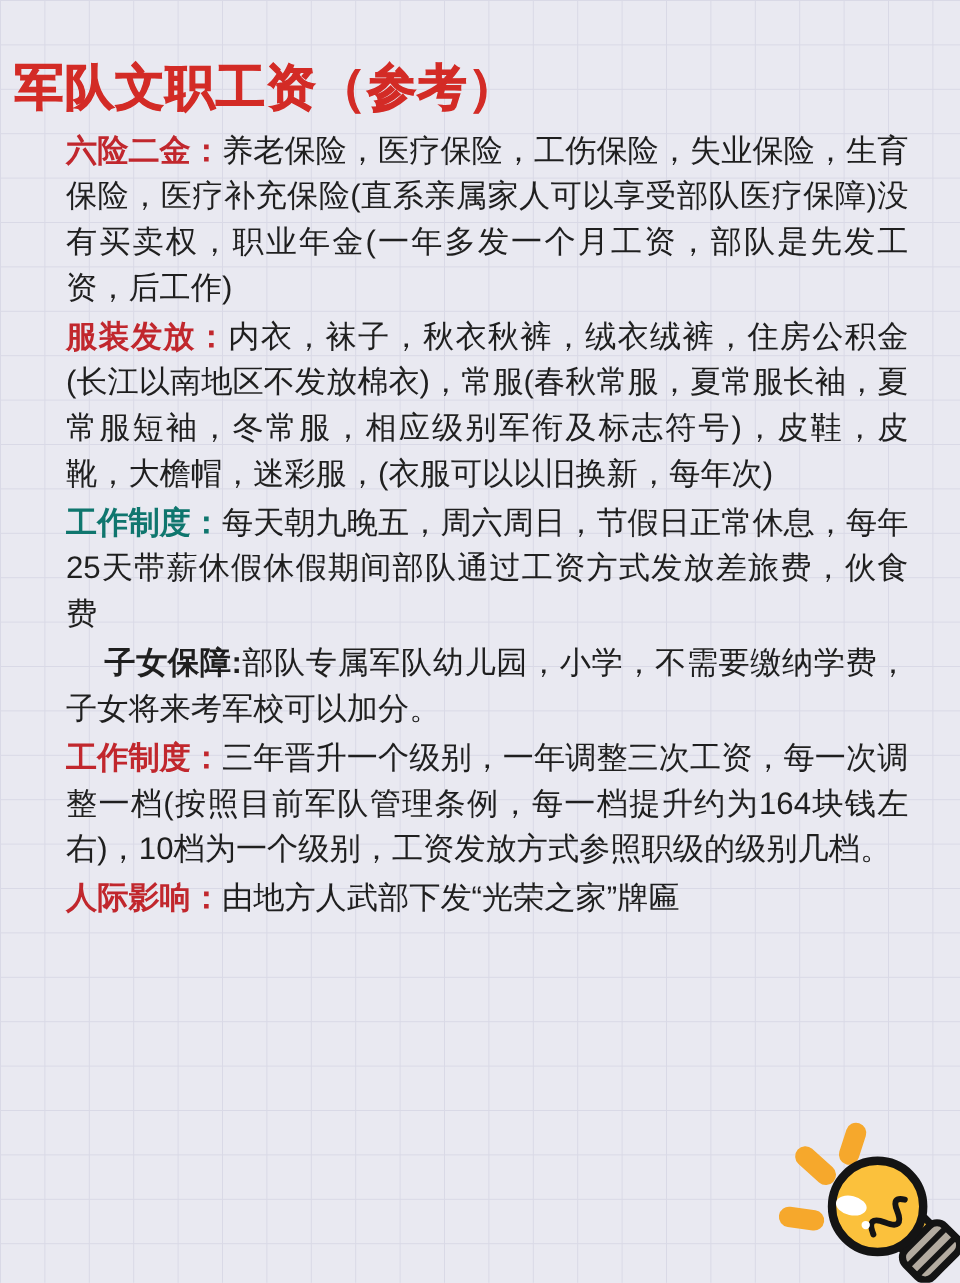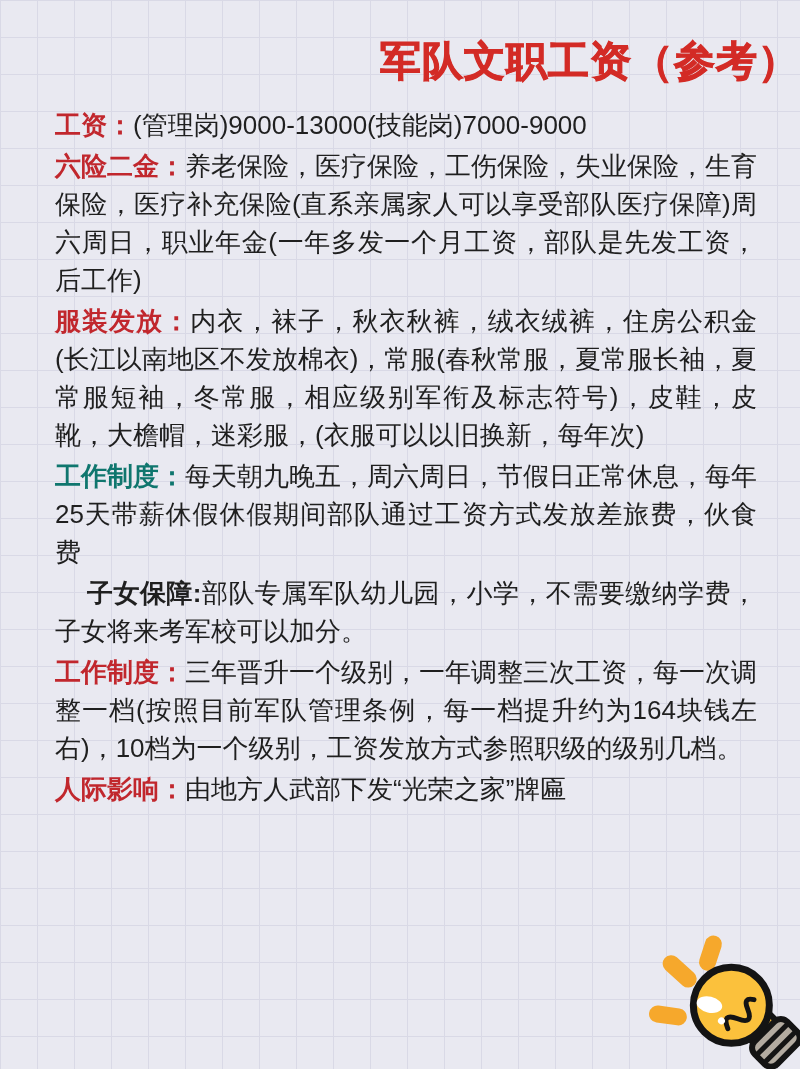--- a/index.html
+++ b/index.html
@@ -9,23 +9,23 @@
     position: relative;
     overflow: hidden;
     background-color: #e9e9f1;
     background-image:
       linear-gradient(to right, #d9d9e6 1px, transparent 1px),
       linear-gradient(to bottom, #d9d9e6 1px, transparent 1px);
     background-size: 37px 37px;
     font-family: "Liberation Sans", "DejaVu Sans", sans-serif;
   }
   .page-title {
-    margin: 0;
+    margin: 12px;
     padding-top: 34px;
-    text-align: right;
+    text-align: left;
     font-size: 41px;
     font-weight: 700;
     letter-spacing: 1px;
     -webkit-text-stroke: 1px currentColor;
   }
   .content {
     position: absolute;
     left: 55px;
     top: 106px;
     width: 702px;
@@ -49,23 +49,22 @@
     height: 150px;
   }
 </style>
 </head>
 <body>
 
 <h1 class="page-title" style="color: rgb(211, 43, 38);">军队文职工资（参考）</h1>
 
 <div class="content">
 
-  <p class="section"><span class="label" style="color: rgb(193, 39, 45);">工资：</span><span>(管理岗)9000-13000(技能岗)7000-9000</span></p>
 
-  <p class="section"><span class="label" style="color: rgb(193, 39, 45);">六险二金：</span><span>养老保险，医疗保险，工伤保险，失业保险，生育保险，医疗补充保险(直系亲属家人可以享受部队医疗保障)周六周日，职业年金(一年多发一个月工资，部队是先发工资，后工作)</span></p>
+  <p class="section"><span class="label" style="color: rgb(193, 39, 45);">六险二金：</span><span>养老保险，医疗保险，工伤保险，失业保险，生育保险，医疗补充保险(直系亲属家人可以享受部队医疗保障)没有买卖权，职业年金(一年多发一个月工资，部队是先发工资，后工作)</span></p>
 
 
 
   <p class="section"><span class="label" style="color: rgb(193, 39, 45); margin-top: 28px;">服装发放：</span><span>内衣，袜子，秋衣秋裤，绒衣绒裤，住房公积金 (长江以南地区不发放棉衣)，常服(春秋常服，夏常服长袖，夏常服短袖，冬常服，相应级别军衔及标志符号)，皮鞋，皮靴，大檐帽，迷彩服，(衣服可以以旧换新，每年次)</span></p>
 
   <p class="section"><span class="label" style="color: #0f766e;">工作制度：</span><span>每天朝九晚五，周六周日，节假日正常休息，每年25天带薪休假休假期间部队通过工资方式发放差旅费，伙食费</span></p>
 
   <p class="section"><span class="label" style="color: rgb(31, 31, 31); margin-left: 32px;">子女保障:</span><span>部队专属军队幼儿园，小学，不需要缴纳学费，子女将来考军校可以加分。</span></p>
 
   <p class="section"><span class="label" style="color: rgb(193, 39, 45);">工作制度：</span><span>三年晋升一个级别，一年调整三次工资，每一次调整一档(按照目前军队管理条例，每一档提升约为164块钱左右)，10档为一个级别，工资发放方式参照职级的级别几档。</span></p>

